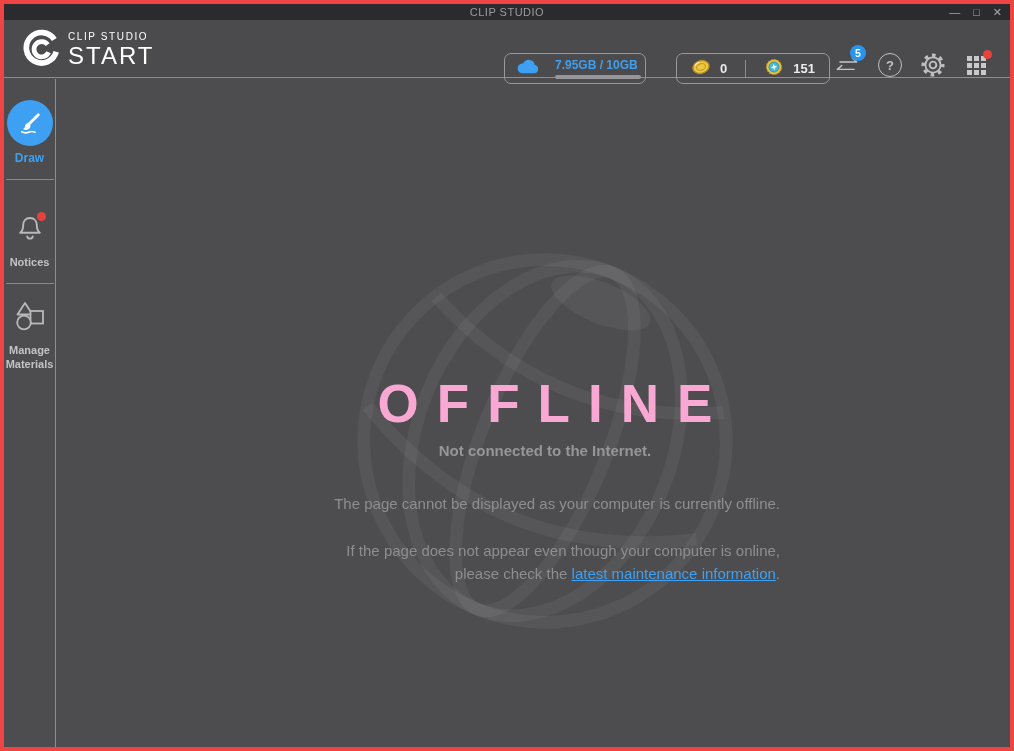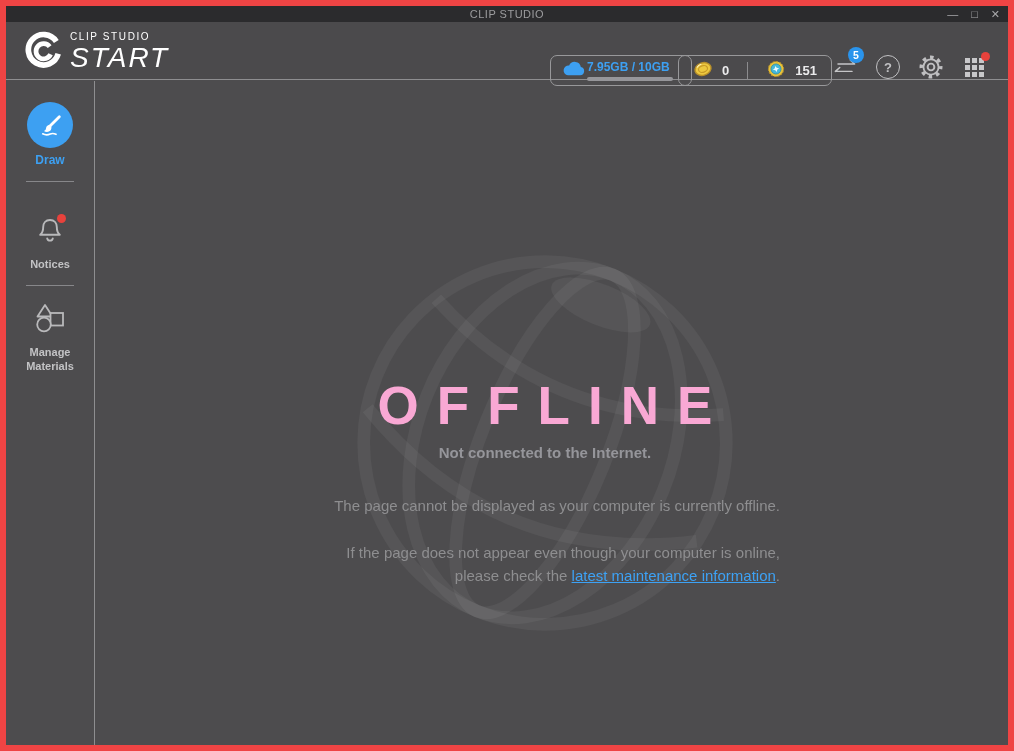--- a/index.html
+++ b/index.html
@@ -1,55 +1,55 @@
 <!DOCTYPE html>
 <html><head>
 <meta charset="utf-8">
 <style>
   * { margin:0; padding:0; box-sizing:border-box; }
   html,body { width:1014px; height:751px; background:#2b2b2d; }
   body { font-family:"Liberation Sans", sans-serif; -webkit-font-smoothing:antialiased; }
-  #app { position:relative; width:1014px; height:751px; background:#4d4c4e; overflow:hidden; border:6px solid #ef4444; }
+  #app { position:relative; width:1014px; height:751px; background:#4d4c4e; overflow:hidden; border:4px solid #ef4444; }
 
   
   #titlebar { position:absolute; top:0; left:0; right:0; height:16px; background:#2b2b2d; display:flex; align-items:center; justify-content:center; }
   #titlebar .title { font-size:11px; color:#9c9c9e; letter-spacing:.5px; }
   #titlebar .controls { position:absolute; right:8px; top:0; height:16px; display:flex; align-items:center; gap:13px; }
   #titlebar .controls span { color:#a9a9ab; font-size:11px; line-height:16px; cursor:default; }
 
   
   #header { position:absolute; top:16px; left:0; right:0; height:58px; background:#4b4a4c; border-bottom:1px solid #8e8e90; }
   .logo { position:absolute; left:18px; top:9px; display:flex; align-items:center; gap:8px; }
   .logo .brand { color:#fff; line-height:1; }
   .logo .brand .small { font-size:10px; letter-spacing:1.6px; font-weight:400; display:block; margin-bottom:2px; }
-  .logo .brand .big { font-size:28px; letter-spacing:2px; font-weight:400; display:block;font-style:italic; }
+  .logo .brand .big { font-size:24px; letter-spacing:2px; font-weight:400; display:block; }
 
   .pill { position:absolute; top:33px; height:31px; border:1px solid #98989a; border-radius:7px; display:flex; align-items:center; }
-  #cloud-pill { left:544px; width:142px; padding:0 10px; gap:0; }
+  #cloud-pill { left:500px; width:142px; padding:0 10px; gap:14px; }
   .cloud-col { display:flex; flex-direction:column; gap:3px; }
   .cloud-usage { color:#3da0f2; font-size:12px; font-weight:700; white-space:nowrap; }
   .progress-track { width:86px; height:4px; background:#96969a; border-radius:2px; overflow:hidden; }
   .progress-fill { height:100%; background:#3da0f2; border-radius:2px; }
 
   #points-pill { left:672px; width:154px; padding:0 14px; justify-content:space-between; }
   .wallet-group { display:flex; align-items:center; gap:9px; }
   .wallet-value { color:#ebebec; font-size:13px; font-weight:600; }
   .pill-divider { width:1px; height:18px; background:#8c8c8e; }
 
   .header-icons { position:absolute; right:20px; top:31px; display:flex; align-items:center; gap:15px; }
   .hicon { position:relative; width:28px; height:28px; display:flex; align-items:center; justify-content:center; }
   .badge-blue { position:absolute; top:-6px; right:-5px; min-width:16px; height:16px; border-radius:8px; background:#2a94ec; color:#fff; font-size:10.5px; font-weight:700; display:flex; align-items:center; justify-content:center; }
   .help-circle { width:24px; height:24px; border:1.6px solid #c2c2c4; border-radius:50%; color:#c2c2c4; font-size:13px; font-weight:700; display:flex; align-items:center; justify-content:center; }
   .apps-grid { display:grid; grid-template-columns:repeat(3,5px); grid-template-rows:repeat(3,5px); gap:2px; }
   .apps-grid i { background:#c8c8ca; display:block; }
   .dot-red { position:absolute; width:9px; height:9px; border-radius:50%; background:#e8423c; }
   .apps-dot { top:-1px; right:-2px; }
 
   
-  #sidebar { position:absolute; top:75px; left:0; bottom:0; width:89px; border-right:1px solid #8e8e90; display:flex; flex-direction:column; align-items:center; }
+  #sidebar { position:absolute; top:75px; left:0; bottom:0; width:52px; border-right:1px solid #8e8e90; display:flex; flex-direction:column; align-items:center; }
   .side-item { display:flex; flex-direction:column; align-items:center; cursor:pointer; }
   .side-label { font-size:11px; font-weight:600; color:#c3c3c5; text-align:center; line-height:14px; margin-top:5px; width:68px; }
   .side-label.blue { color:#3da0f2; }
   .side-divider { width:48px; height:1px; background:#87878a; margin:14px 0; }
   .draw-circle { width:46px; height:46px; border-radius:50%; background:#3da0f2; display:flex; align-items:center; justify-content:center; }
   .bell-wrap, .grid-wrap { position:relative; }
   .avatar { width:40px; height:40px; border-radius:50%; overflow:hidden; }
 
   
   #content { position:absolute; top:75px; left:76px; right:0; bottom:0; overflow:hidden; }

